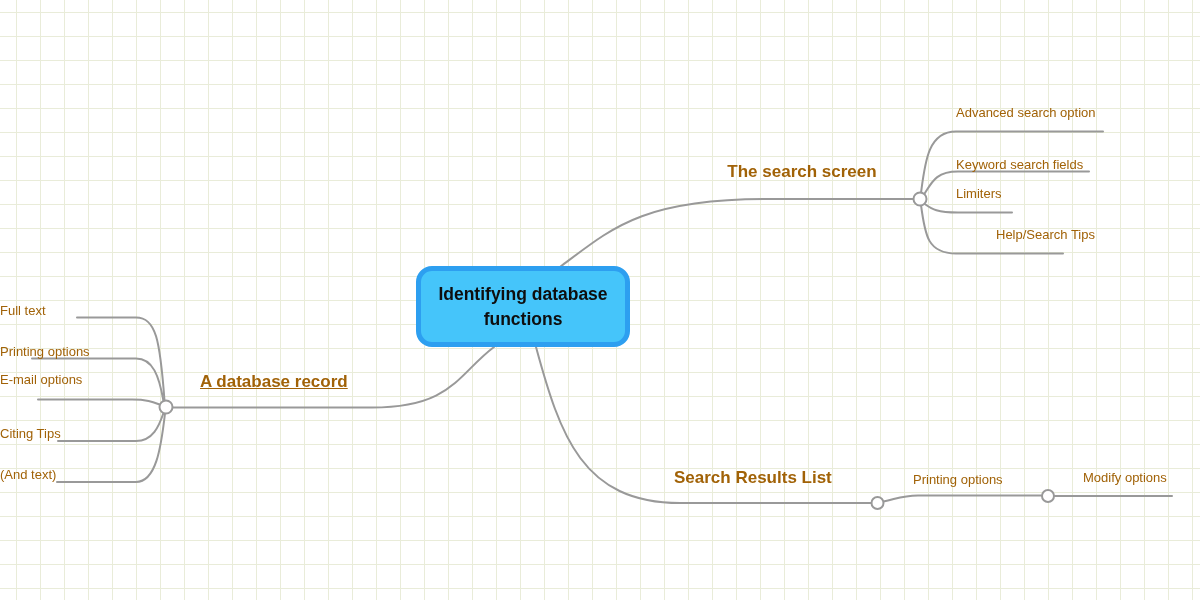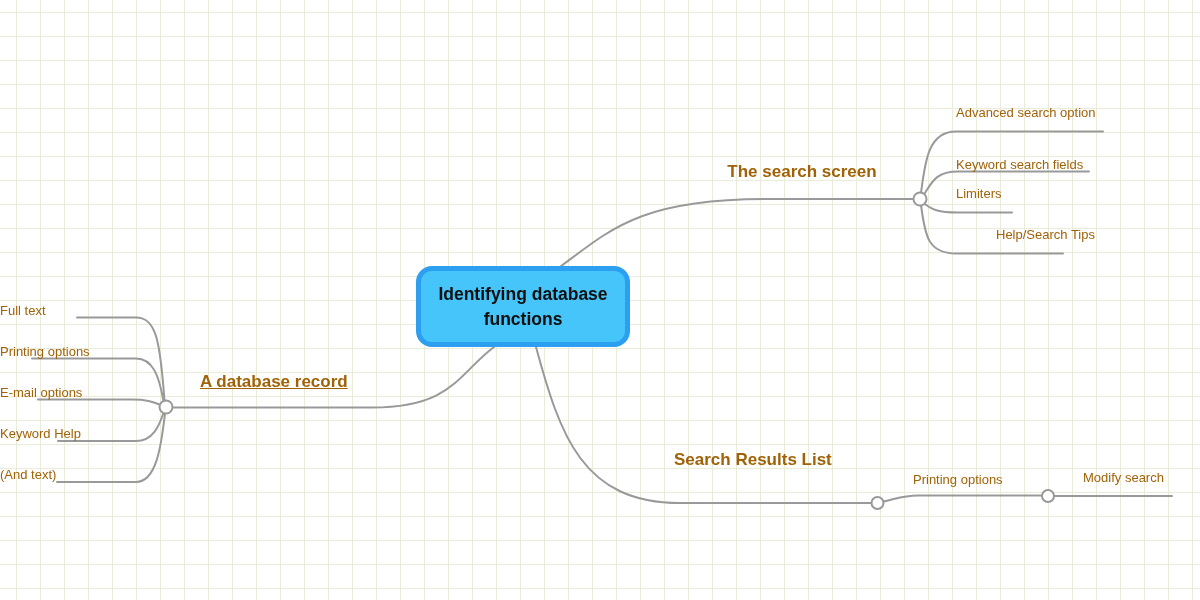--- a/index.html
+++ b/index.html
@@ -107,27 +107,27 @@
 </svg>
 
 <div class="root-node">
   <span>Identifying database functions</span>
 </div>
 
 <div class="branch-label center-align" style="left:702px; top:163px; width:200px;">The search screen</div>
 
 <div class="branch-label" style="left:200px; top:373px;text-decoration:underline;">A database record</div>
 
-<div class="branch-label" style="left:674px; top:451px;text-align:right;">Search Results List</div>
+<div class="branch-label" style="left:674px; top:469px;text-align:right;">Search Results List</div>
 
 <div class="child-label" style="left:956px; top:105px;">Advanced search option</div>
 <div class="child-label" style="left:956px; top:157px;">Keyword search fields</div>
 <div class="child-label" style="left:956px; top:186px;text-align:right;">Limiters</div>
 <div class="child-label" style="left:957px; top:227px;margin-left:39px;">Help/Search Tips</div>
 
 <div class="child-label right-align" style="left:0px; top:291px; width:131px;">Full text</div>
 <div class="child-label right-align" style="left:0px; top:332px; width:131px;">Printing options</div>
-<div class="child-label right-align" style="left:0px; top:373px; width:131px;">E-mail options</div>
-<div class="child-label right-align" style="left:0px; top:414px; width:131px;">Keyword Help</div>
+<div class="child-label right-align" style="left:0px; top:360px; width:131px;">E-mail options</div>
+<div class="child-label right-align" style="left:0px; top:414px; width:131px;">Citing Tips</div>
 <div class="child-label right-align" style="left:0px; top:455px; width:133px;">(And text)</div>
 
 <div class="child-label" style="left:913px; top:472px;">Printing options</div>
-<div class="child-label" style="left:1083px; top:470px;">Modify search</div>
+<div class="child-label" style="left:1083px; top:470px;">Modify options</div>
 
 </body></html>

